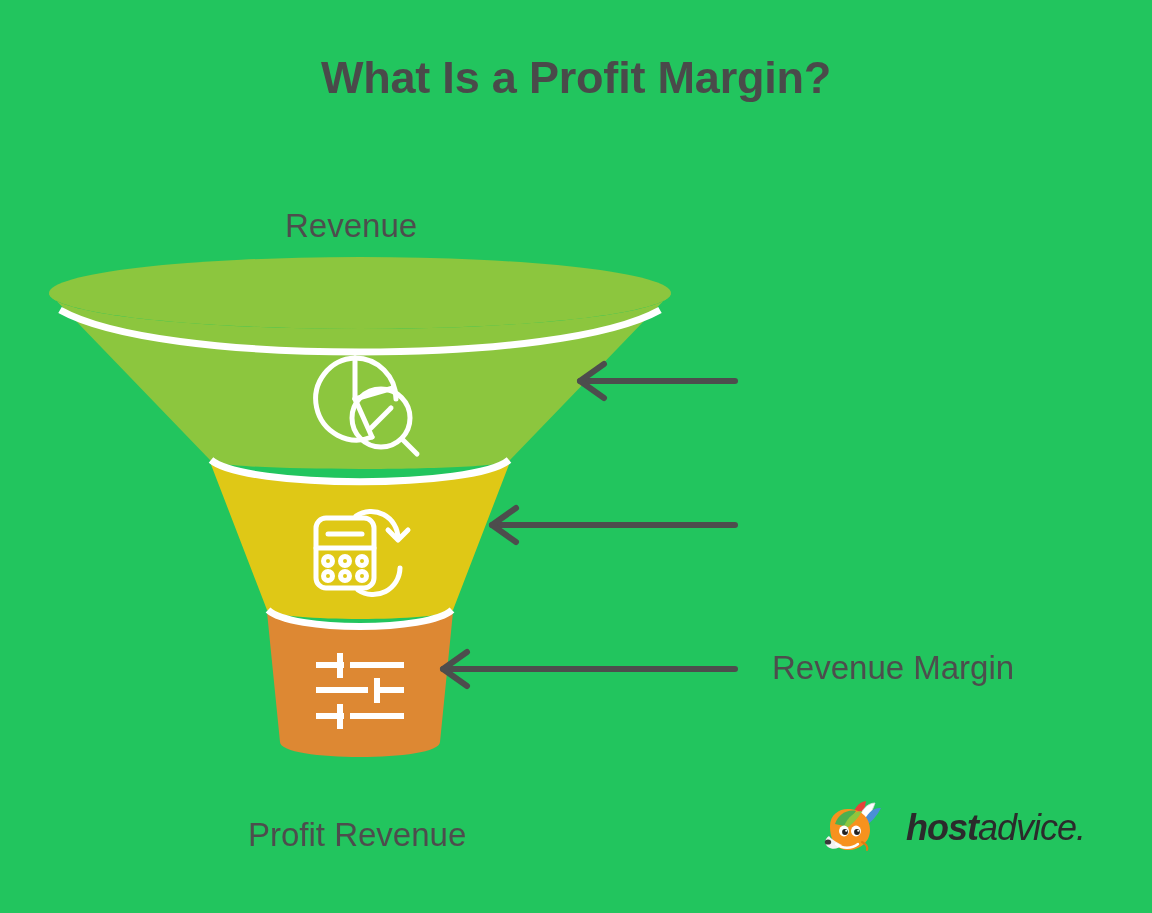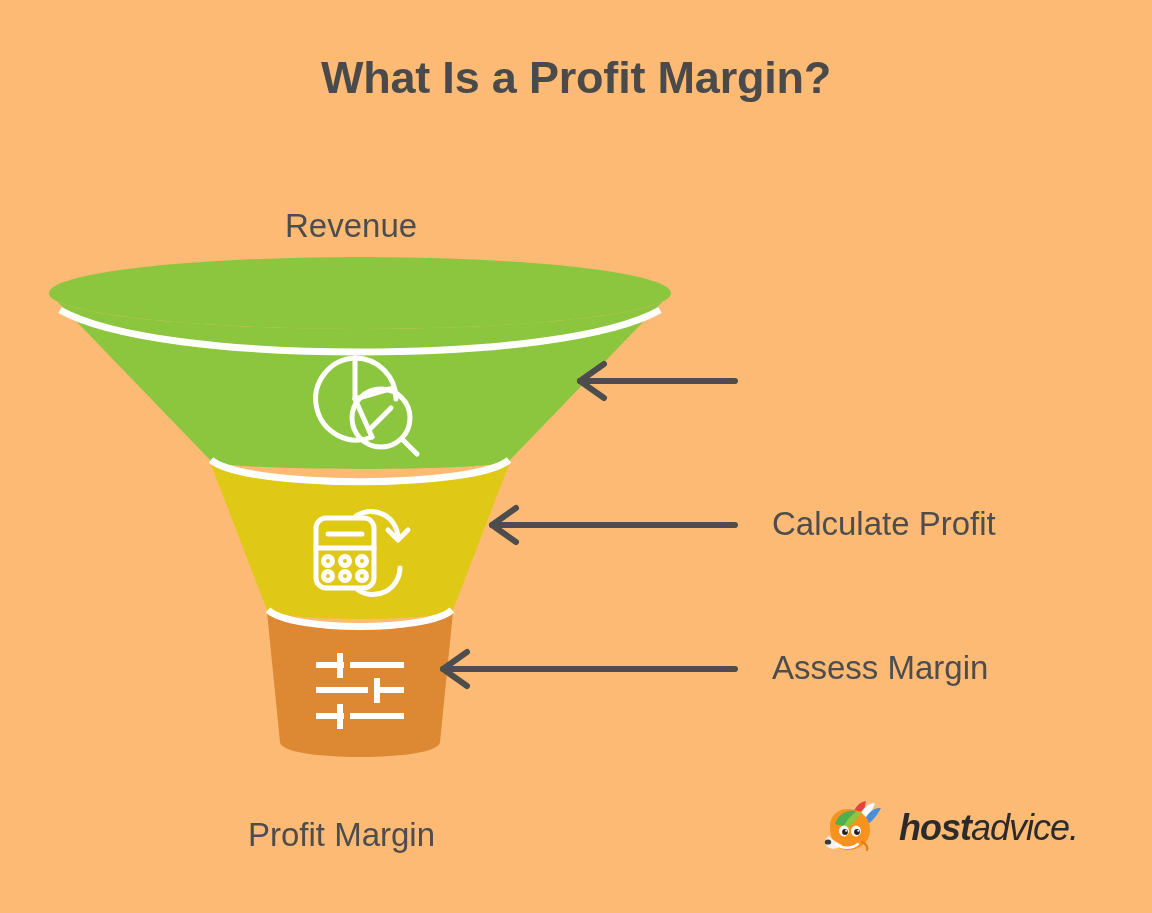--- a/index.html
+++ b/index.html
@@ -7,21 +7,21 @@
     padding: 0;
     background: #ffffff;
   }
   body {
     font-family: "Liberation Sans", sans-serif;
   }
   #canvas {
     position: relative;
     width: 1152px;
     height: 913px;
-    background: #fdba74;
+    background: #22c55e;
     overflow: hidden;
   }
   #page-title {
     position: absolute;
     top: 52px;
     left: 0;
     width: 1152px;
     text-align: center;
     font-size: 45px;
     font-weight: bold;
@@ -63,41 +63,40 @@
     top: 797px;
     display: flex;
     align-items: center;
     height: 62px;
   }
   #logo-wordmark {
     font-size: 36px;
     font-style: italic;
     color: #2b2b2b;
     letter-spacing: -1px;
-    margin-left: 15px;
+    margin-left: 22px;
     line-height: 1;
   }
   #logo-wordmark .hm-host { font-weight: bold; }
   #logo-wordmark .hm-advice { font-weight: normal; }
 </style>
 </head>
 <body>
 
 <div id="canvas">
 
   <div id="page-title">What Is a Profit Margin?</div>
 
   <div class="side-label" id="label-revenue">Revenue</div>
 
 
-  <div class="side-label" id="label-calculate">Calculate Profit</div>
-
-  <div class="side-label" id="label-assess">Assess Margin</div>
-
-  <div class="side-label" id="label-profit-margin">Profit Margin</div>
+
+  <div class="side-label" id="label-assess">Revenue Margin</div>
+
+  <div class="side-label" id="label-profit-margin">Profit Revenue</div>
 
   <svg id="funnel-svg" viewBox="0 0 1152 913">
 
     <g>
 
       <ellipse cx="360" cy="293" rx="311" ry="36" fill="#8CC63E"></ellipse>
 
       <path d="M 49 293
                C 49 313 188 329 360 329
                C 532 329 671 313 671 293

